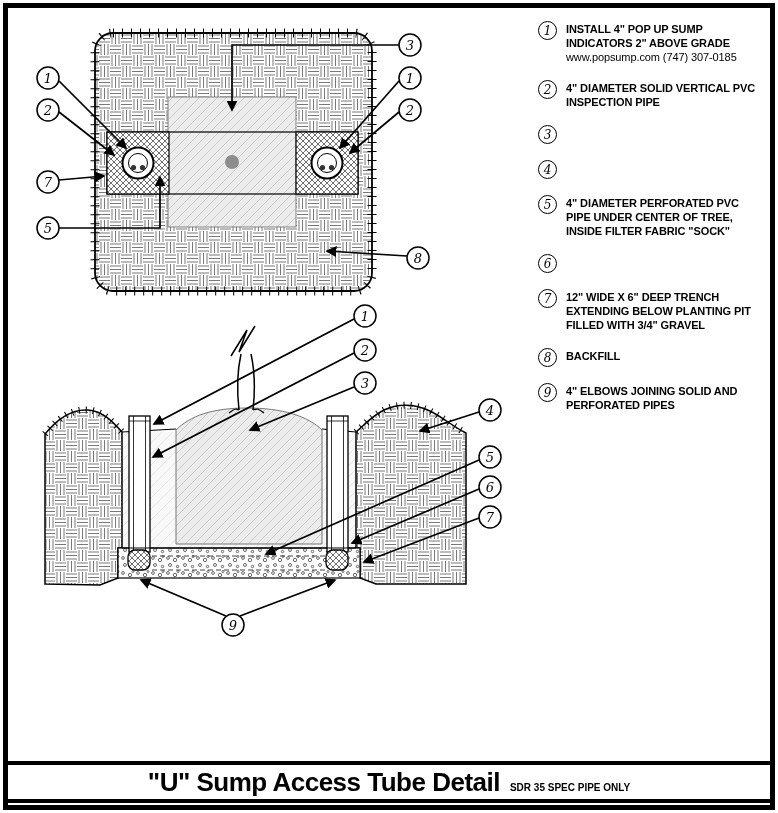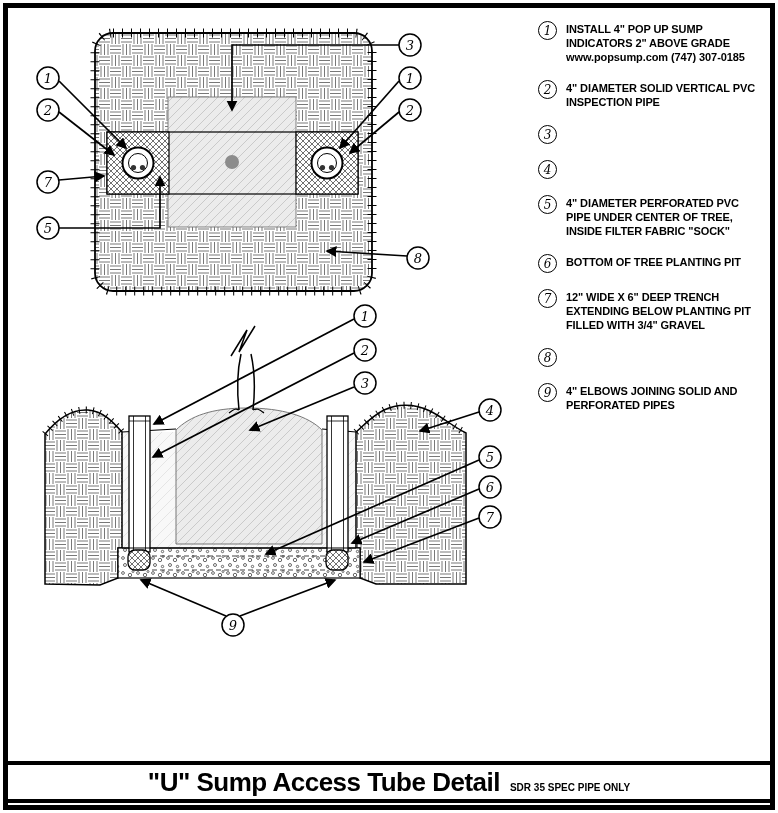--- a/index.html
+++ b/index.html
@@ -25,21 +25,21 @@
   .legend-balloon {
     flex:0 0 auto; width:19px; height:19px; border:1.6px solid #000; border-radius:50%;
     display:flex; align-items:center; justify-content:center;
     font-family:"DejaVu Serif", serif; font-style:italic; font-size:12px; color:#000;
     box-sizing:border-box; margin-top:-1px;
   }
   .legend-text {
     font-size:11px; line-height:14px; font-weight:bold; color:#000; width:192px;
     letter-spacing:-0.1px;
   }
-  .legend-extra { font-weight:bold; }
+  .legend-extra { font-weight:normal; }
 
   
   .titlebar {
     position:absolute; left:8px; right:8px; bottom:10px; height:42px;
     border-top:4px solid #000; border-bottom:4px solid #000;
     display:flex; align-items:center; justify-content:center; gap:10px; background:#fff;
     box-sizing:border-box;
   }
   .title-main { font-size:26px; font-weight:bold; color:#000; letter-spacing:-0.5px; }
   .title-note { font-size:10px; font-weight:bold; color:#000; margin-top:10px; }
@@ -247,28 +247,28 @@
     </div>
     <div class="legend-item">
       <div class="legend-balloon">4</div>
     </div>
     <div class="legend-item">
       <div class="legend-balloon">5</div>
       <div class="legend-text">4" DIAMETER PERFORATED PVC PIPE UNDER CENTER OF TREE, INSIDE FILTER FABRIC "SOCK"</div>
     </div>
     <div class="legend-item">
       <div class="legend-balloon">6</div>
-      <div class="legend-text">BOTTOM OF TREE PLANTING PIT</div>
     </div>
     <div class="legend-item">
       <div class="legend-balloon">7</div>
       <div class="legend-text">12" WIDE X 6" DEEP TRENCH EXTENDING BELOW PLANTING PIT FILLED WITH 3/4" GRAVEL</div>
     </div>
     <div class="legend-item">
       <div class="legend-balloon">8</div>
+      <div class="legend-text">BACKFILL</div>
     </div>
     <div class="legend-item">
       <div class="legend-balloon">9</div>
       <div class="legend-text">4" ELBOWS JOINING SOLID AND PERFORATED PIPES</div>
     </div>
   </div>
 
   <div class="titlebar">
     <span class="title-main">"U" Sump Access Tube Detail</span>
     <span class="title-note">SDR 35 SPEC PIPE ONLY</span>

